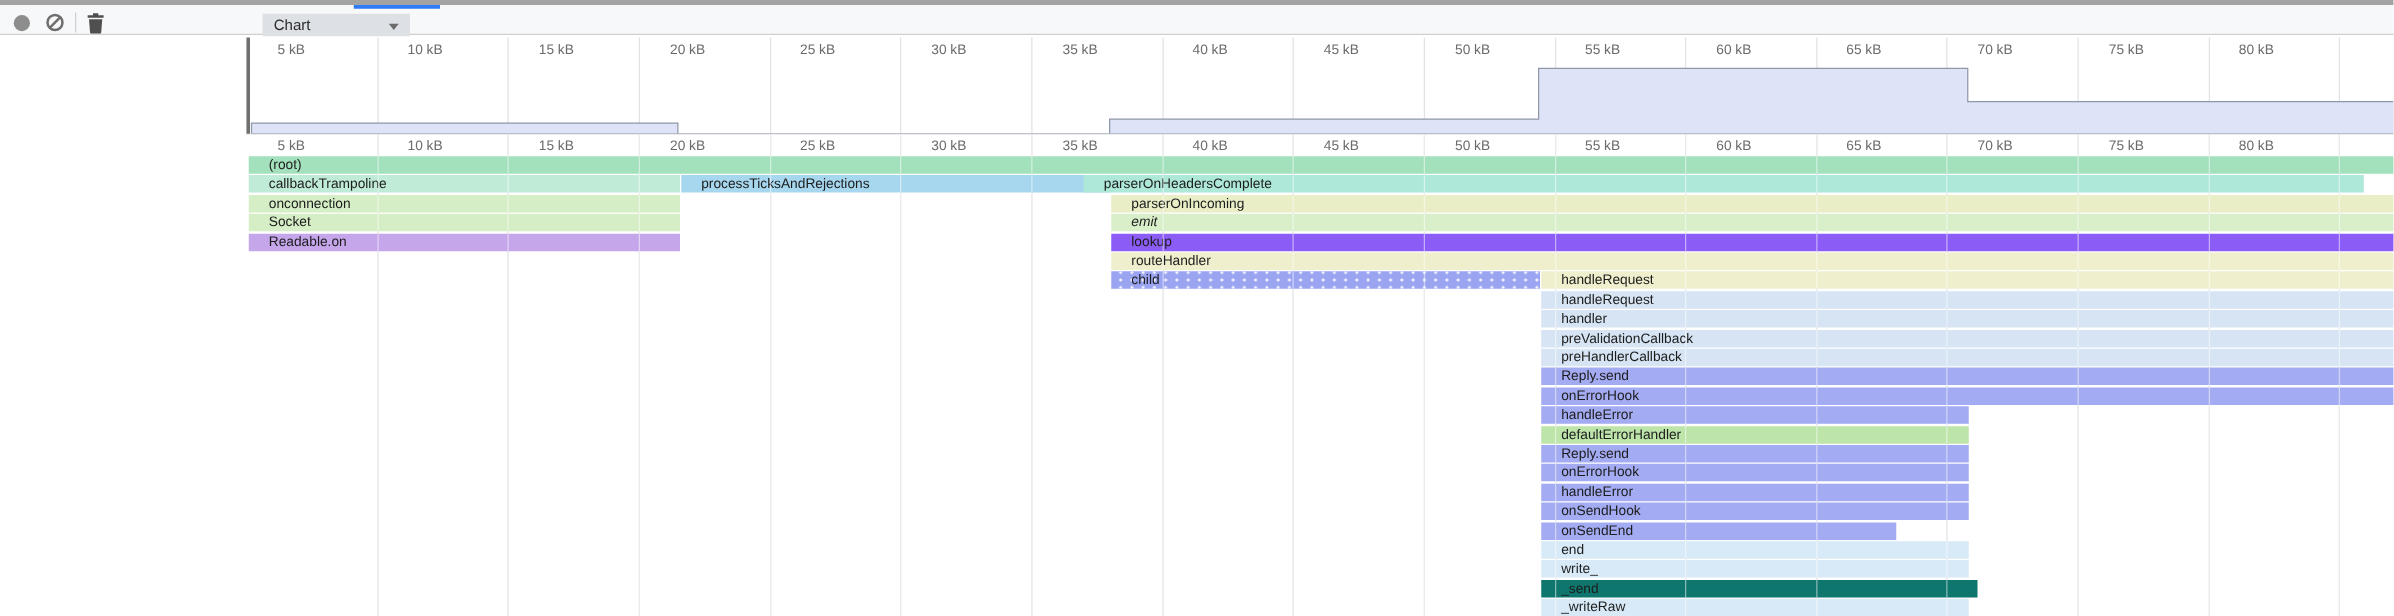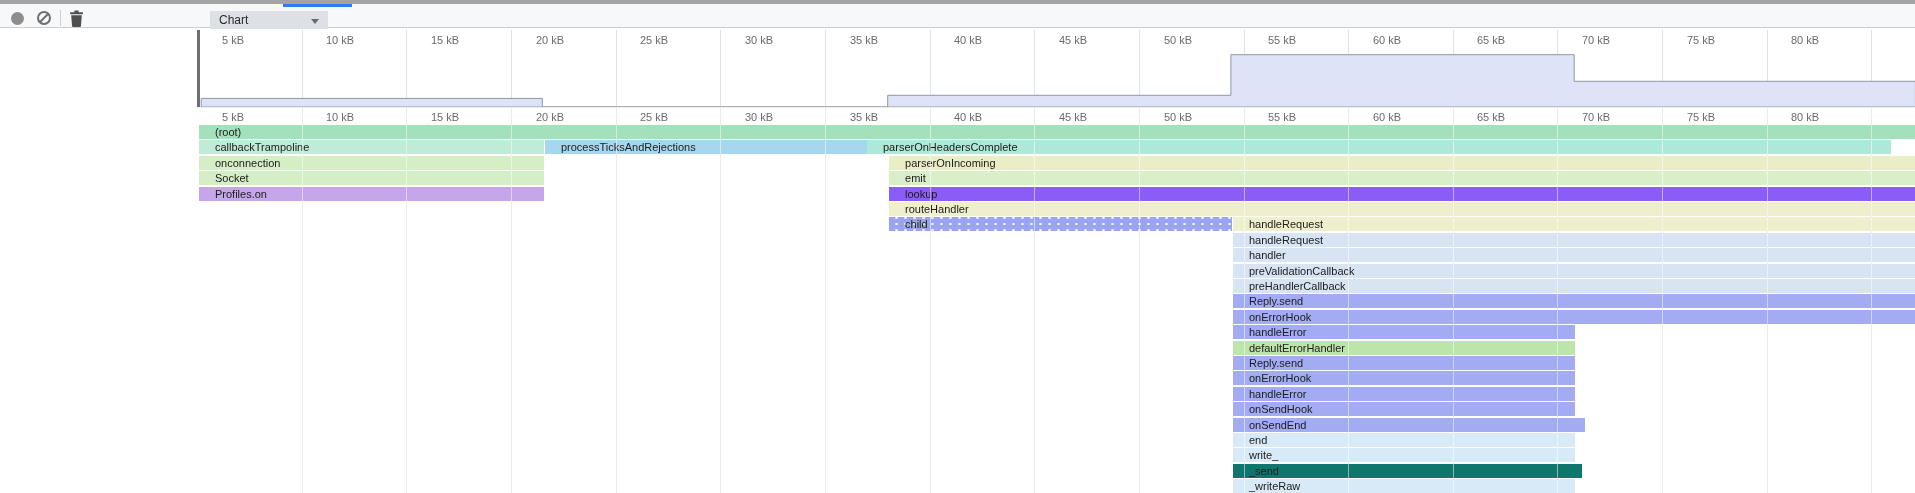--- a/index.html
+++ b/index.html
@@ -149,39 +149,39 @@
         <div class="gridline" style="left: 1674px; top: 0px; height: 385px; background: rgb(214, 214, 214);"></div>
       </div>
     <div id="fl-bars">
         <div class="bar" style="left: 2px; top: 17px; width: 1717.35px; background-color: rgb(163, 225, 189);">(root)</div>
         <div class="bar" style="left: 2px; top: 32.4px; width: 344.973px; background-color: rgb(191, 235, 215);">callbackTrampoline</div>
         <div class="bar" style="left: 347.973px; top: 32.4px; width: 343.089px; background-color: rgb(166, 215, 238);">processTicksAndRejections</div>
         <div class="bar" style="left: 670px; top: 32.4px; width: 1024px; background-color: rgb(173, 232, 216);">parserOnHeadersComplete</div>
         <div class="bar" style="left: 2px; top: 47.8px; width: 344.973px; background-color: rgb(213, 238, 198);">onconnection</div>
         <div class="bar" style="left: 692.062px; top: 47.8px; width: 1027.29px; background-color: rgb(233, 238, 199);">parserOnIncoming</div>
         <div class="bar" style="left: 2px; top: 63.2px; width: 344.973px; background-color: rgb(213, 238, 198);">Socket</div>
-        <div class="bar" style="left: 692.062px; top: 63.2px; width: 1027.29px; background-color: rgb(217, 239, 202);">emit</div>
-        <div class="bar" style="left: 2px; top: 78.6px; width: 344.973px; background-color: rgb(198, 166, 234);">Profiles.on</div>
+        <div class="bar" style="left: 692.062px; top: 63.2px; width: 1027.29px; background-color: rgb(217, 239, 202); font-style: italic;">emit</div>
+        <div class="bar" style="left: 2px; top: 78.6px; width: 344.973px; background-color: rgb(198, 166, 234);">Readable.on</div>
         <div class="bar" style="left: 692.062px; top: 78.6px; width: 1027.29px; background-color: #8b5cf6;">lookup</div>
         <div class="bar" style="left: 692.062px; top: 94px; width: 1027.29px; background-color: rgb(239, 239, 206);">routeHandler</div>
         <div class="bar dots" style="left: 692.062px; top: 109.4px; width: 342.88px; background-color: rgb(154, 164, 240);">child</div>
         <div class="bar" style="left: 1035.94px; top: 109.4px; width: 683.411px; background-color: rgb(239, 239, 206);">handleRequest</div>
         <div class="bar" style="left: 1035.94px; top: 124.8px; width: 683.411px; background-color: rgb(214, 228, 244);">handleRequest</div>
         <div class="bar" style="left: 1035.94px; top: 140.2px; width: 683.411px; background-color: rgb(214, 228, 244);">handler</div>
         <div class="bar" style="left: 1035.94px; top: 155.6px; width: 683.411px; background-color: rgb(214, 228, 244);">preValidationCallback</div>
         <div class="bar" style="left: 1035.94px; top: 171px; width: 683.411px; background-color: rgb(214, 228, 244);">preHandlerCallback</div>
         <div class="bar" style="left: 1035.94px; top: 186.4px; width: 683.411px; background-color: rgb(163, 171, 242);">Reply.send</div>
         <div class="bar" style="left: 1035.94px; top: 201.8px; width: 683.411px; background-color: rgb(163, 171, 242);">onErrorHook</div>
         <div class="bar" style="left: 1035.94px; top: 217.2px; width: 342.252px; background-color: rgb(163, 171, 242);">handleError</div>
         <div class="bar" style="left: 1035.94px; top: 232.6px; width: 342.252px; background-color: rgb(189, 228, 169);">defaultErrorHandler</div>
         <div class="bar" style="left: 1035.94px; top: 248px; width: 342.252px; background-color: rgb(163, 171, 242);">Reply.send</div>
         <div class="bar" style="left: 1035.94px; top: 263.4px; width: 342.252px; background-color: rgb(163, 171, 242);">onErrorHook</div>
         <div class="bar" style="left: 1035.94px; top: 278.8px; width: 342.252px; background-color: rgb(163, 171, 242);">handleError</div>
         <div class="bar" style="left: 1035.94px; top: 294.2px; width: 342.252px; background-color: rgb(163, 171, 242);">onSendHook</div>
-        <div class="bar" style="left: 1035.94px; top: 309.6px; width: 352px; background-color: rgb(163, 171, 242);">onSendEnd</div>
+        <div class="bar" style="left: 1035.94px; top: 309.6px; width: 284px; background-color: rgb(163, 171, 242);">onSendEnd</div>
         <div class="bar" style="left: 1035.94px; top: 325px; width: 342.252px; background-color: rgb(216, 234, 248);">end</div>
         <div class="bar" style="left: 1035.94px; top: 340.4px; width: 342.252px; background-color: rgb(216, 234, 248);">write_</div>
         <div class="bar" style="left: 1035.94px; top: 355.8px; width: 349px; background-color: #0f766e;">_send</div>
         <div class="bar" style="left: 1035.94px; top: 371.2px; width: 342.252px; background-color: rgb(216, 234, 248);">_writeRaw</div>
       </div>
     <div id="fl-grid-over" style="position: absolute;">
         <div class="gridline" style="left: 105px; top: 0px; height: 385px; background: rgba(255, 255, 255, 0.5);"></div>
         <div class="gridline" style="left: 209px; top: 0px; height: 385px; background: rgba(255, 255, 255, 0.5);"></div>
         <div class="gridline" style="left: 314px; top: 0px; height: 385px; background: rgba(255, 255, 255, 0.5);"></div>
         <div class="gridline" style="left: 419px; top: 0px; height: 385px; background: rgba(255, 255, 255, 0.5);"></div>

